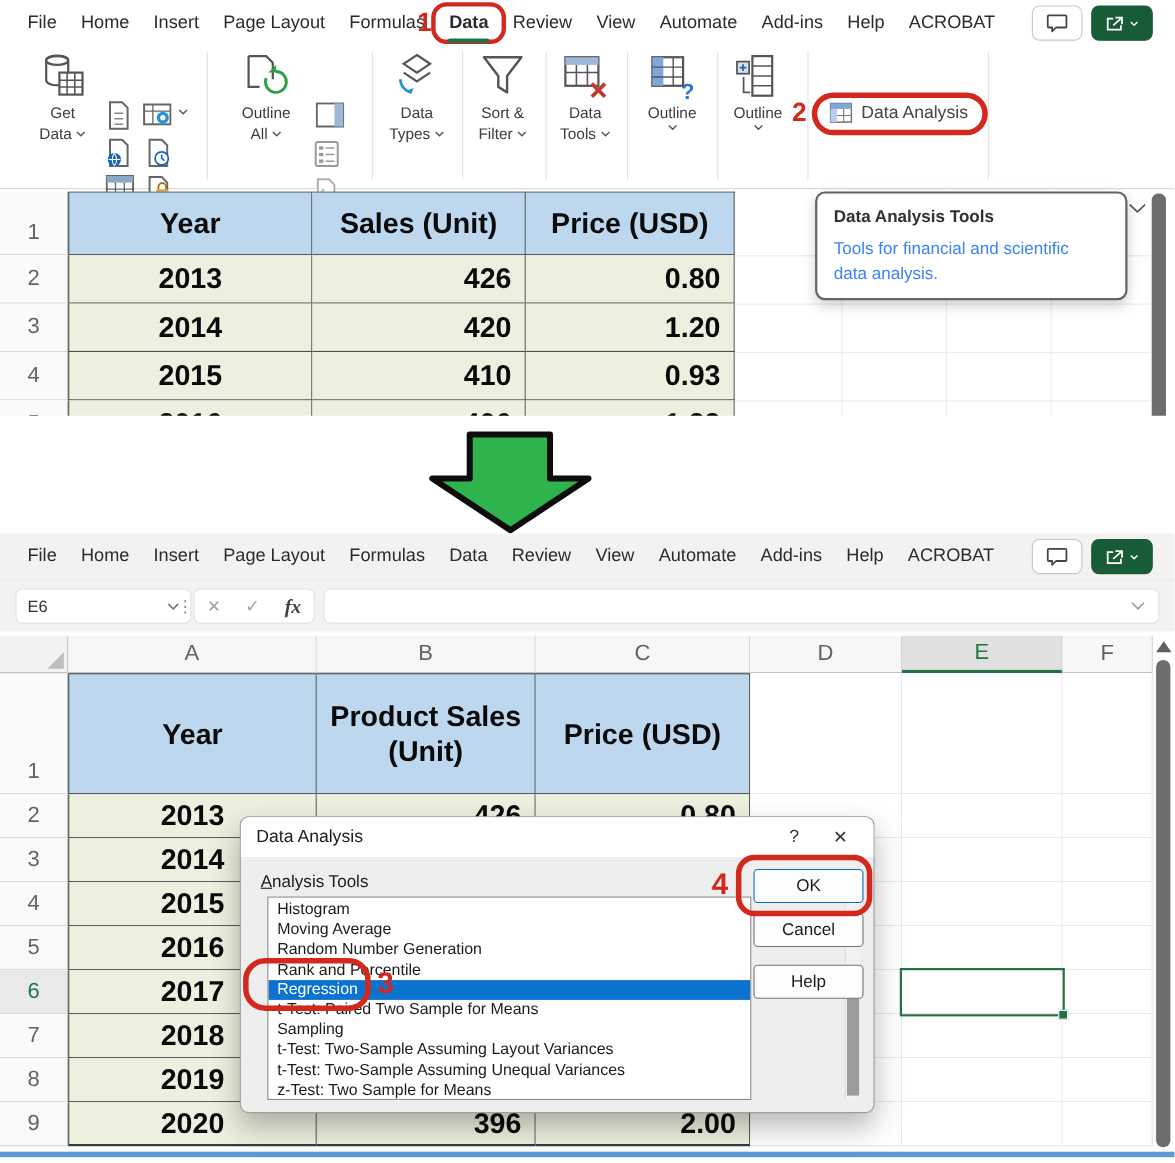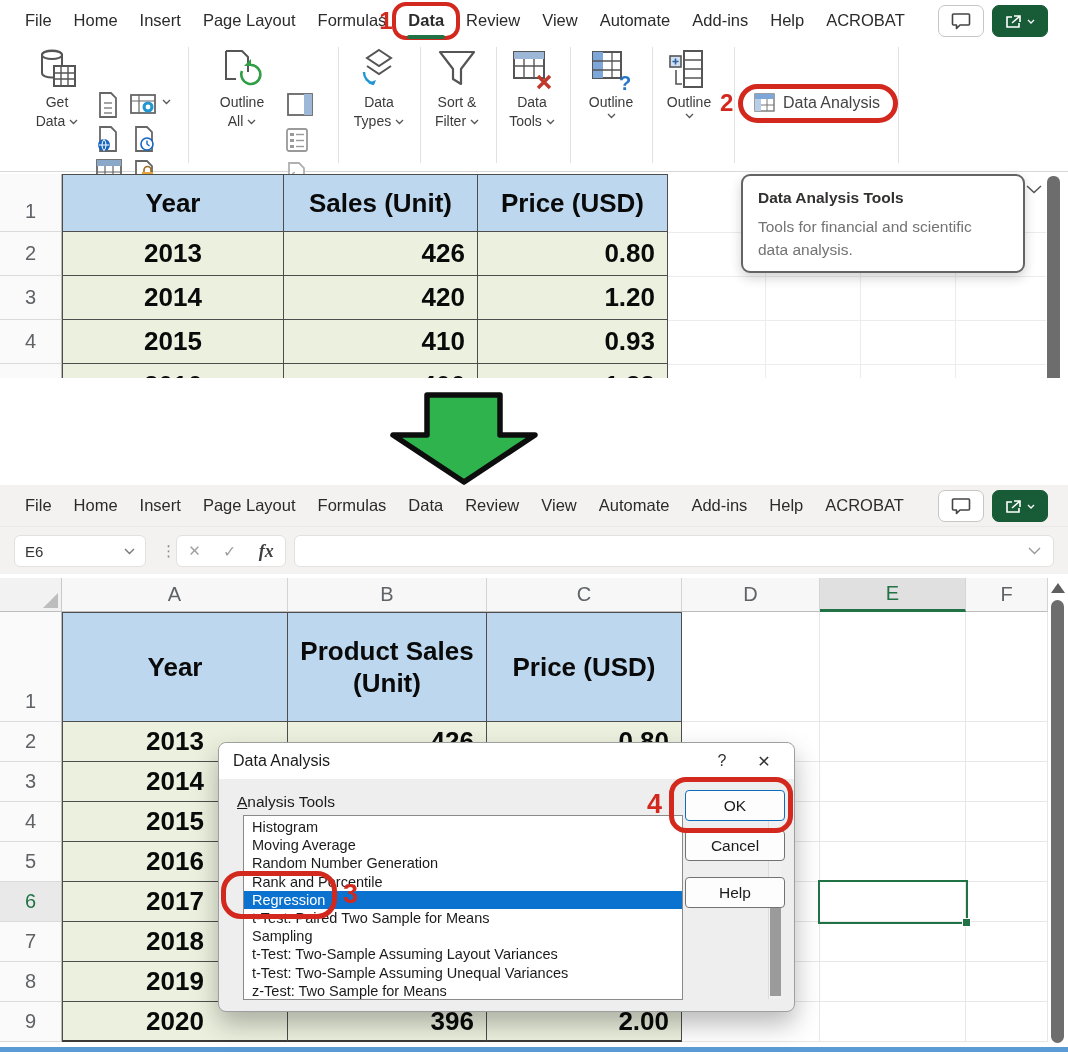--- a/index.html
+++ b/index.html
@@ -57,29 +57,29 @@
   .c0{width:222px}.c1{width:194px}.c2{width:190px}
   .ggrid-v{position:absolute;width:1px;background:#ececec;top:174px;height:204px}
   .ggrid-h{position:absolute;height:1px;background:#ececec;left:668px;width:378px}
   .tscroll{position:absolute;left:1047px;top:176px;width:13px;height:202px;background:#6d6d6d;
       border-radius:6px 6px 0 0}
   
   .tooltip{position:absolute;left:741px;top:174px;width:284px;height:99px;background:#fff;
       border:2px solid #646464;border-radius:9px;box-shadow:0 5px 12px rgba(0,0,0,.18);
       padding:13px 15px;z-index:30}
   .tt-title{font-size:15.5px;font-weight:700;color:#323130;margin-bottom:8px}
-  .tt-body{font-size:15.5px;color:#737373;line-height:1.5;width:236px}
+  .tt-body{font-size:15.5px;color:#3b82f6;line-height:1.5;width:236px}
   
   .mid-arrow{position:absolute;left:385px;top:388px}
   .watermark{position:absolute;left:592px;top:433px;font-size:25px;font-weight:700;
       color:#b9b9b9;letter-spacing:.5px}
   
   .fbar{position:absolute;top:526px;left:0;right:0;height:48px;background:#f3f2f1;
       border-top:1px solid #eceae8}
-  .nbox{position:absolute;left:14px;top:8px;width:132px;height:32px;background:#fff;
+  .nbox{position:absolute;left:14px;top:8px;width:160px;height:32px;background:#fff;
       border:1px solid #e3e1df;border-radius:6px;display:flex;align-items:center;
       padding:0 10px;font-size:15px;color:#333}
   .fxgroup{position:absolute;left:176px;top:8px;width:110px;height:32px;background:#fff;
       border:1px solid #e3e1df;border-radius:6px;display:flex;align-items:center;
       justify-content:space-around;color:#a19f9d}
   .fx{font-family:"Liberation Serif",serif;font-style:italic;font-size:18px;color:#3f3f3f;font-weight:700}
   .finput{position:absolute;left:294px;top:8px;right:14px;height:32px;background:#fff;
       border:1px solid #e3e1df;border-radius:6px;display:flex;align-items:center;
       padding:0 12px;font-size:15px;color:#333;justify-content:space-between}
   .dots{position:absolute;left:161px;top:15px;color:#8a8886;font-size:15px;letter-spacing:0}

